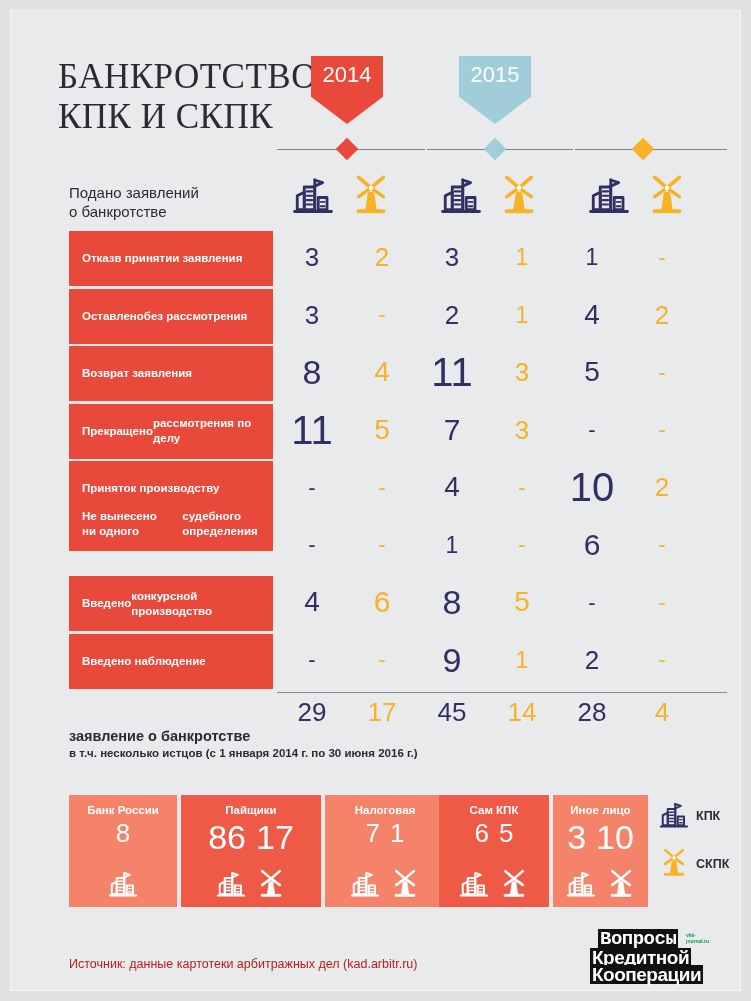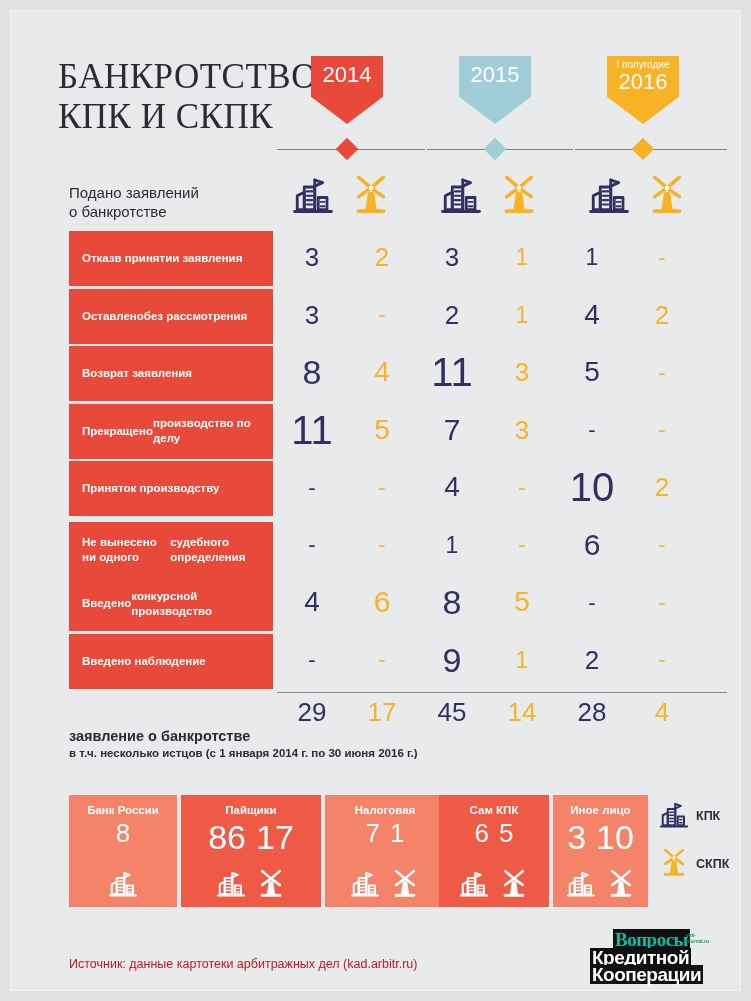--- a/index.html
+++ b/index.html
@@ -130,22 +130,22 @@
   .legend .ltxt{font-size:12.5px;font-weight:bold;color:#2b2b33;}
 
   .src{
     position:absolute;left:58px;top:946px;
     font-size:12.5px;color:#b91c1c;
   }
   .logo{
     position:absolute;right:22px;top:918px;width:128px;height:52px;
   }
   .logo .lg1{
-    position:absolute;left:23px;top:0;font-family:Liberation Serif, serif;
-    font-weight:bold;font-size:19px;color:#14b8a6;letter-spacing:-.5px;
+    position:absolute;left:8px;top:0;font-family:Liberation Mono, monospace;
+    font-weight:bold;font-size:19px;color:#ffffff;letter-spacing:-.5px;
     background:#111;padding:0 2px;line-height:21px;
   }
   .logo .lg2{
     position:absolute;left:0;top:19px;font-weight:bold;font-size:19px;
     color:#fff;background:#111;line-height:19px;letter-spacing:-.5px;padding:0 2px;
   }
   .logo .lg3{
     position:absolute;left:0;top:36px;font-weight:bold;font-size:19px;
     color:#fff;background:#111;line-height:19px;letter-spacing:-.5px;padding:0 2px;
   }
@@ -166,27 +166,20 @@
   <div class="badge y2014">
     <div class="bg"></div>
     <span class="txt">
       <span class="big">2014</span>
     </span>
   </div>
   <div class="badge y2015">
     <div class="bg"></div>
     <span class="txt">
       <span class="big">2015</span>
-    </span>
-  </div>
-  <div class="badge y2016">
-    <div class="bg"></div>
-    <span class="txt">
-      <span class="small">I полугодие</span>
-      <span class="big">2016</span>
     </span>
   </div>
 
   <div class="axis">
     <div class="seg" style="left:148px"></div>
     <div class="seg" style="left:296px"></div>
   </div>
   <div class="diamond d1"></div>
   <div class="diamond d2"></div>
   <div class="diamond d3"></div>
@@ -289,40 +282,40 @@
       </div>
       <div class="num" style="left: 266px; font-size: 34px; top: 344.32px;">8</div>
       <div class="num o" style="left: 336px; font-size: 28px; top: 347.44px;">4</div>
       <div class="num" style="left: 406px; font-size: 40px; top: 341.2px;">11</div>
       <div class="num o" style="left: 476px; font-size: 26px; top: 348.48px;">3</div>
       <div class="num" style="left: 546px; font-size: 28px; top: 347.44px;">5</div>
       <div class="num o" style="left: 616px; font-size: 22px; top: 350.56px;">-</div>
       <div class="rowlabel" style="top: 392.5px;">
         <span>Прекращено</span>
         <br>
-        <span>производство по делу</span>
+        <span>рассмотрения по делу</span>
       </div>
       <div class="num" style="left: 266px; font-size: 40px; top: 398.7px;">11</div>
       <div class="num o" style="left: 336px; font-size: 28px; top: 404.94px;">5</div>
       <div class="num" style="left: 406px; font-size: 30px; top: 403.9px;">7</div>
       <div class="num o" style="left: 476px; font-size: 26px; top: 405.98px;">3</div>
       <div class="num" style="left: 546px; font-size: 22px; top: 408.06px;">-</div>
       <div class="num o" style="left: 616px; font-size: 22px; top: 408.06px;">-</div>
       <div class="rowlabel" style="top: 450px;">
         <span>Принято</span>
         <br>
         <span>к производству</span>
       </div>
       <div class="num" style="left: 266px; font-size: 22px; top: 465.56px;">-</div>
       <div class="num o" style="left: 336px; font-size: 22px; top: 465.56px;">-</div>
       <div class="num" style="left: 406px; font-size: 28px; top: 462.44px;">4</div>
       <div class="num o" style="left: 476px; font-size: 22px; top: 465.56px;">-</div>
       <div class="num" style="left: 546px; font-size: 40px; top: 456.2px;">10</div>
       <div class="num o" style="left: 616px; font-size: 26px; top: 463.48px;">2</div>
-      <div class="rowlabel" style="top: 511px;">
+      <div class="rowlabel" style="top: 485px; gap: 12px;">
         <span>Не вынесено ни одного</span>
         <br>
         <span>судебного определения</span>
       </div>
       <div class="num" style="left: 266px; font-size: 22px; top: 523.06px;">-</div>
       <div class="num o" style="left: 336px; font-size: 22px; top: 523.06px;">-</div>
       <div class="num" style="left: 406px; font-size: 23px; top: 522.54px;">1</div>
       <div class="num o" style="left: 476px; font-size: 22px; top: 523.06px;">-</div>
       <div class="num" style="left: 546px; font-size: 30px; top: 518.9px;">6</div>
       <div class="num o" style="left: 616px; font-size: 22px; top: 523.06px;">-</div>

